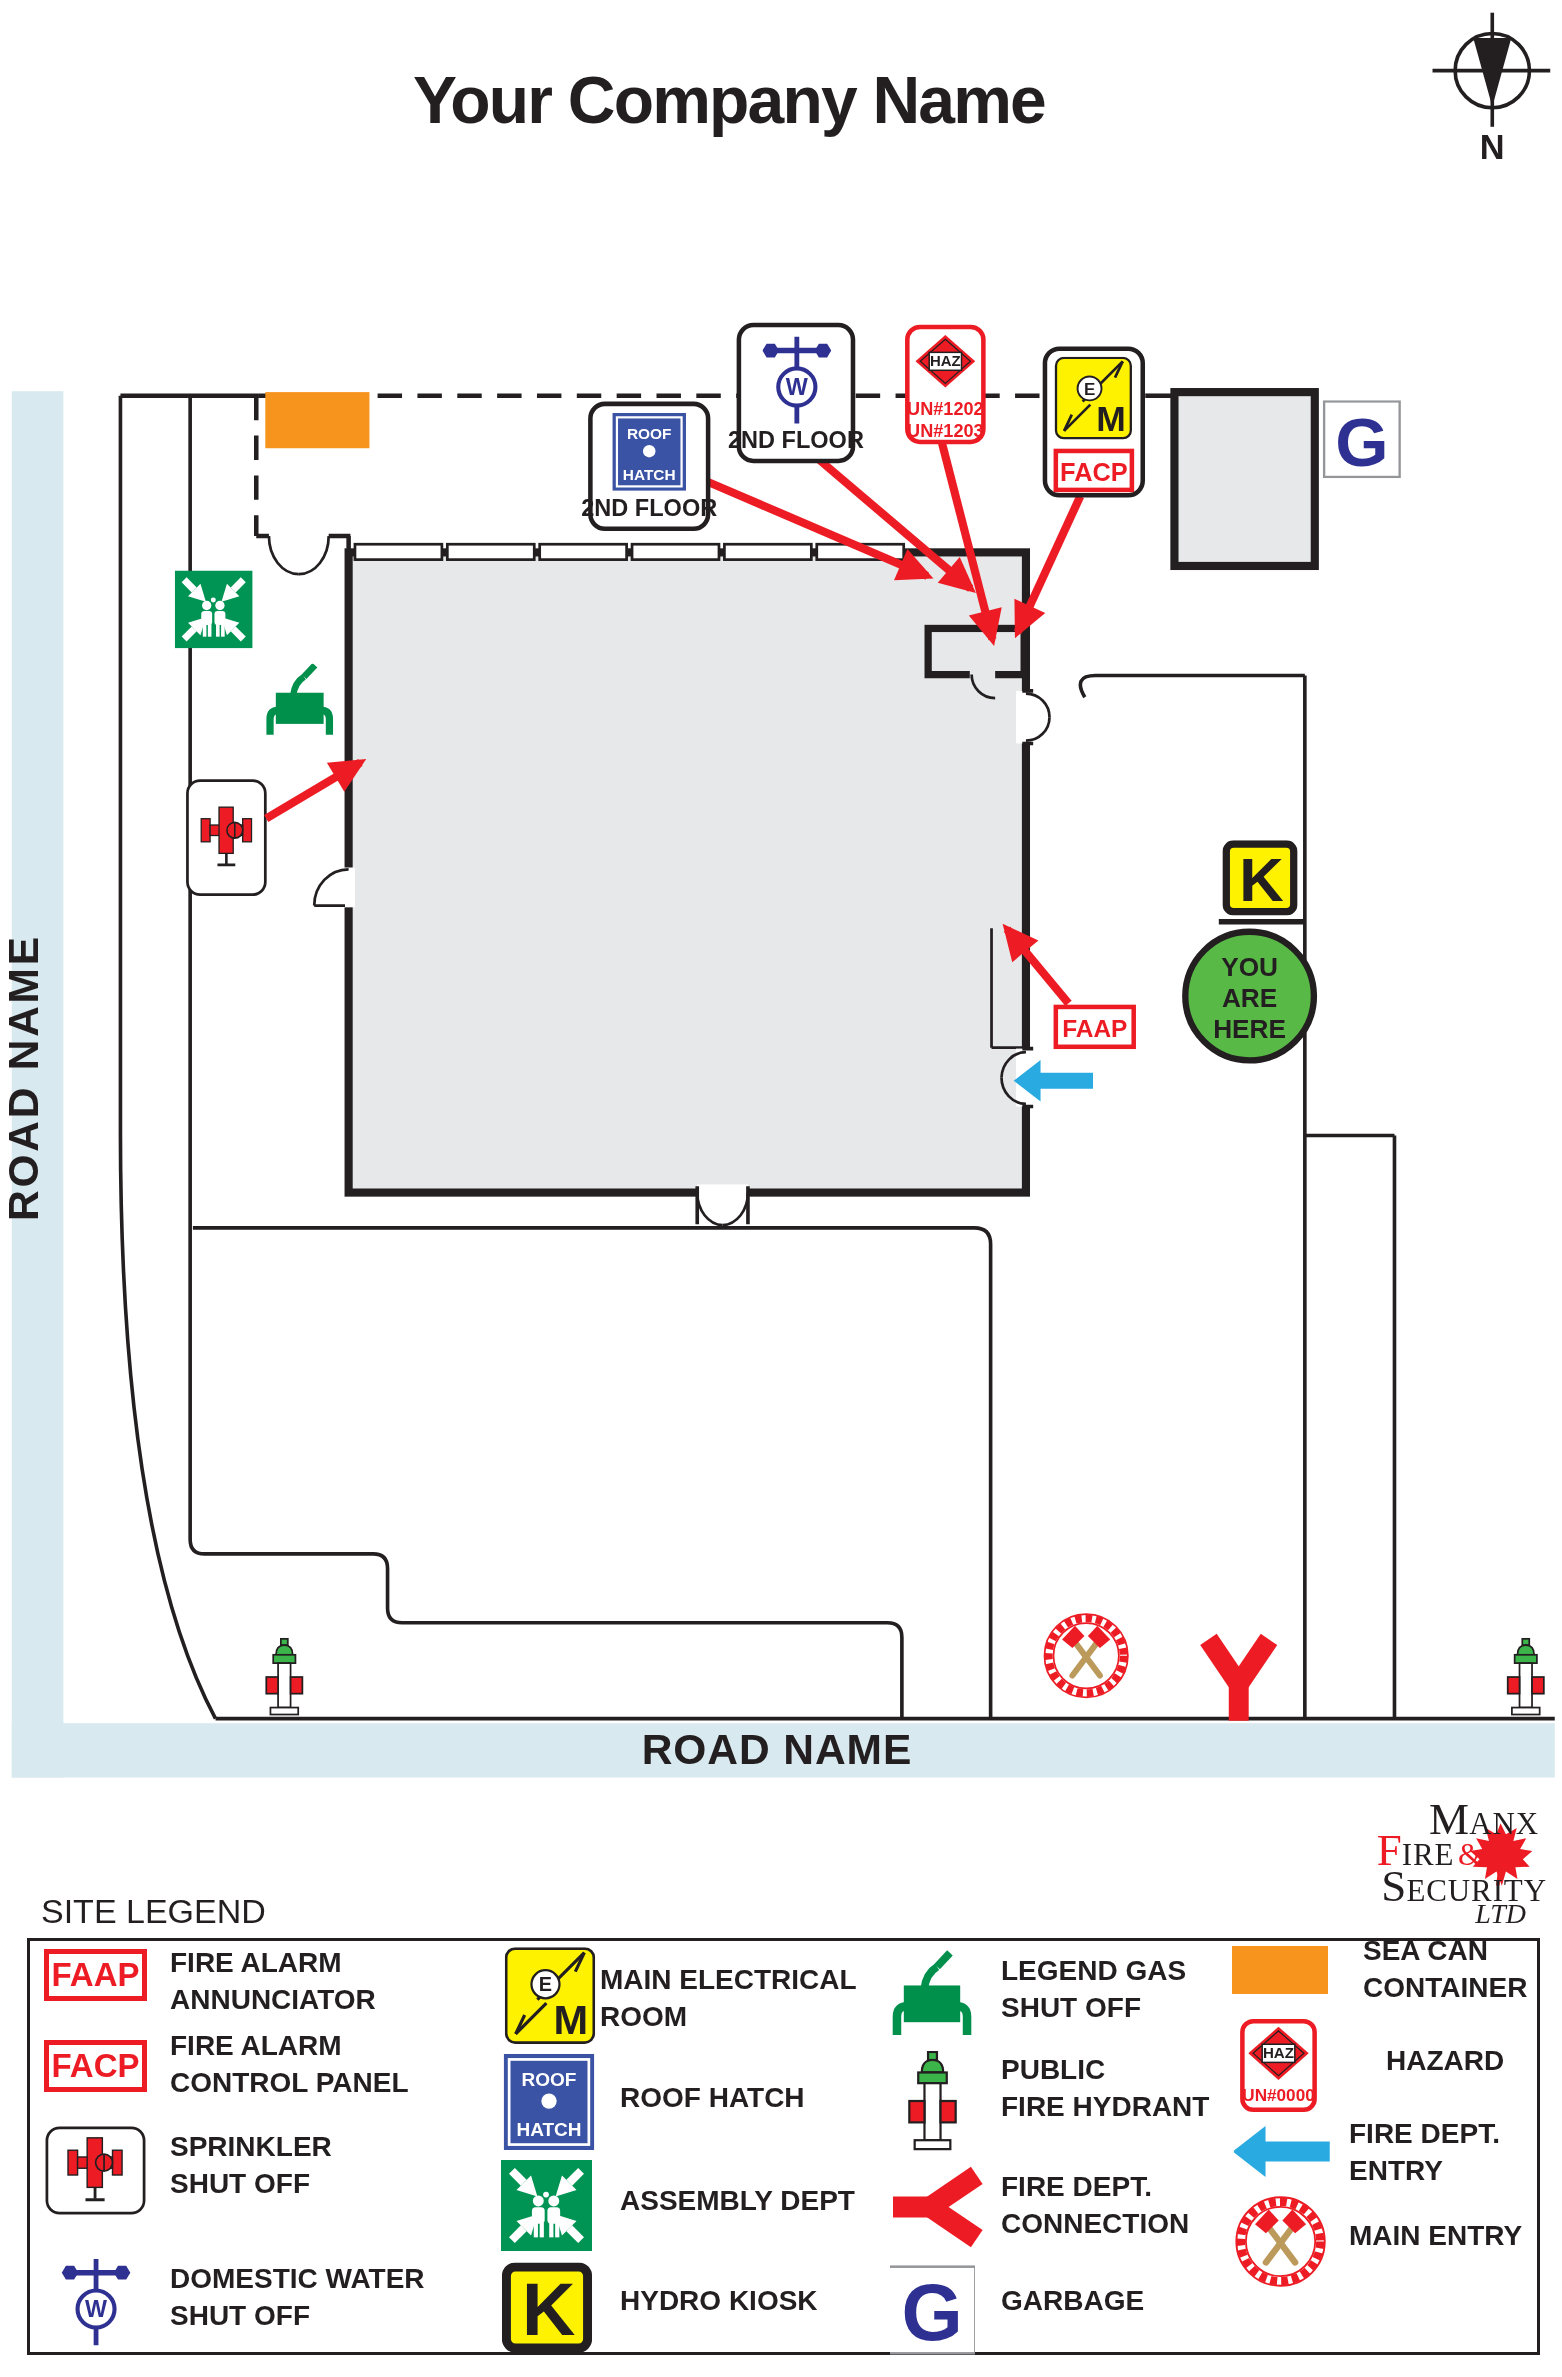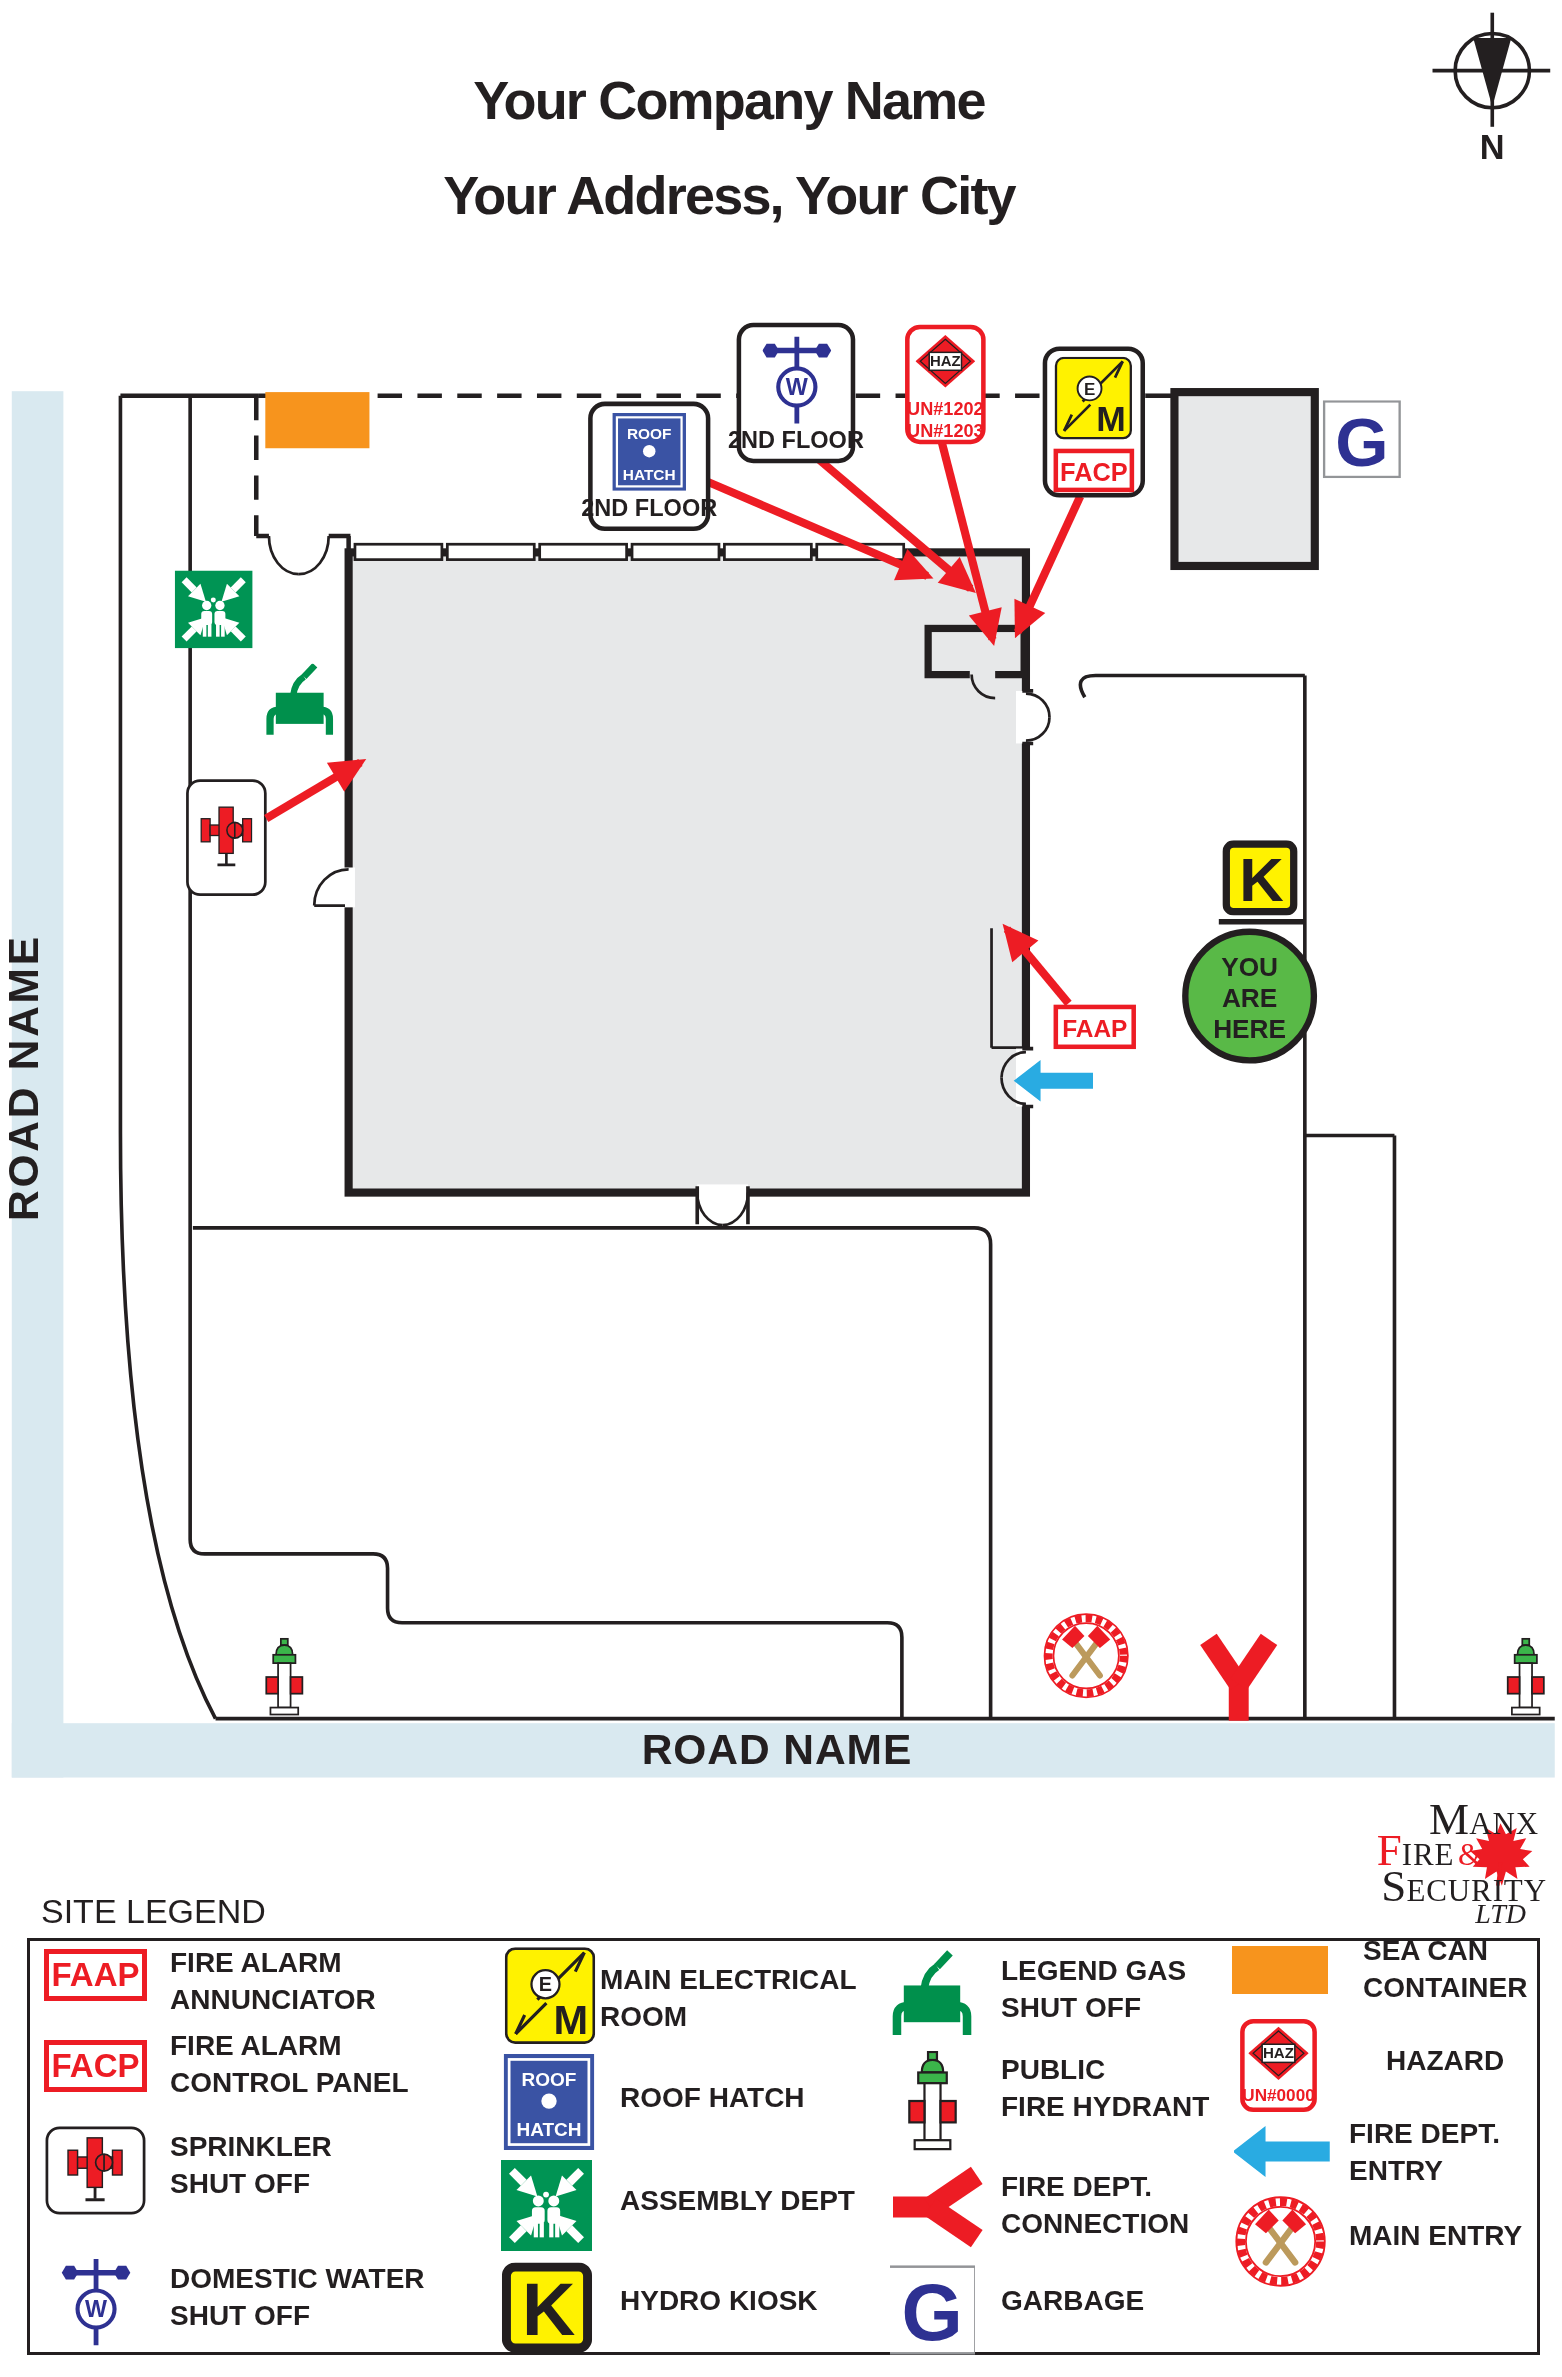--- a/index.html
+++ b/index.html
@@ -1,18 +1,18 @@
 <!DOCTYPE html>
 <html style="font-size:14.5px"><head>
 <meta charset="utf-8">
 <style>
   html,body{margin:0;padding:0;background:#fff;}
   body{width:1562px;height:2377px;position:relative;font-family:"Liberation Sans",sans-serif;color:#231F20;}
   .abs{position:absolute;}
-  .title{left:0;top:53px;width:1458px;text-align:center;font-weight:bold;font-size:54px;line-height:95px;letter-spacing:-1.8px;color:#231F20;}
+  .title{left:0;top:53px;width:1458px;text-align:center;font-weight:bold;font-size:66px;line-height:95px;letter-spacing:-1.8px;color:#231F20;}
   svg text{font-family:"Liberation Sans",sans-serif;font-weight:bold;}
   .leg-label{position:absolute;font-size:28px;font-weight:bold;line-height:37px;color:#231F20;white-space:nowrap;}
   .leg-heading{position:absolute;left:41px;top:1892px;font-size:34px;font-weight:normal;}
   .leg-border{position:absolute;left:27px;top:1938px;width:1513px;height:417px;border:3.6px solid #231F20;box-sizing:border-box;}
   .redbox{position:absolute;border:5.4px solid #ED1C24;box-sizing:border-box;display:flex;align-items:center;justify-content:center;color:#ED1C24;font-weight:bold;background:#fff;}
   .orangebox{position:absolute;background:#F7941D;}
   .logo{position:absolute;left:1331px;top:1793px;width:217px;height:127px;font-family:"Liberation Serif","DejaVu Serif",serif;color:#231F20;text-align:center;}
   .logo .row{position:absolute;white-space:nowrap;}
   .lg-big{font-size:45px;}
   .lg-sm{font-size:31px;letter-spacing:0.9px;}
@@ -153,21 +153,20 @@
     <polygon points="50,0 100,44 50,88 0,44" fill="#ED1C24"></polygon>
     <polygon points="50,7 92,44 50,81 8,44" fill="none" stroke="#231F20" stroke-width="2"></polygon>
     <rect x="23" y="29" width="54" height="30" fill="#fff" stroke="#231F20" stroke-width="2.5"></rect>
     <text x="50" y="52" font-size="25" fill="#231F20" text-anchor="middle">HAZ</text>
   </symbol>
 </defs>
 </svg>
 
 <div class="abs title">
   <div>Your Company Name</div>
-  <div>Your Address, Your City</div>
 </div>
 
 <svg class="abs" style="left:0;top:0" width="1562" height="2377" viewBox="0 0 1725 2625">
 
   <rect x="13" y="432" width="57" height="1531" fill="#D9E9F0"></rect>
   <rect x="13" y="1903" width="1704" height="60" fill="#D9E9F0"></rect>
   <text x="42" y="1190" font-size="47" letter-spacing="3" fill="#231F20" text-anchor="middle" transform="rotate(-90 42 1190)">ROAD NAME</text>
   <text x="858" y="1948" font-size="47" letter-spacing="1" fill="#231F20" text-anchor="middle">ROAD NAME</text>
 
   <g stroke="#231F20" fill="none">

